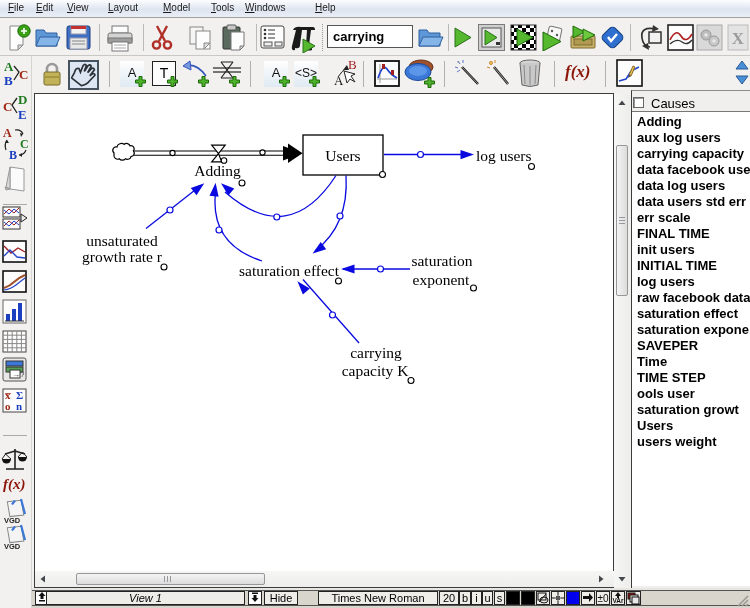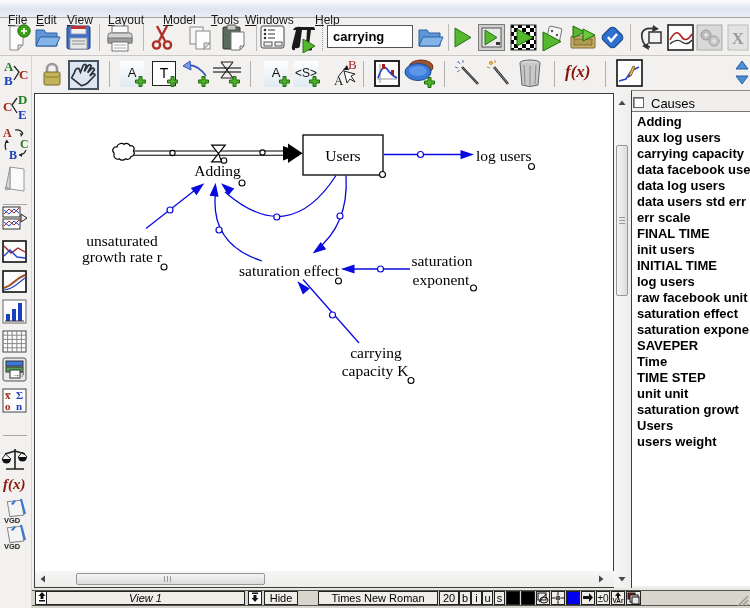--- a/index.html
+++ b/index.html
@@ -1,17 +1,17 @@
 <!DOCTYPE html>
 <html><head><meta charset="utf-8"><style>
 *{margin:0;padding:0;box-sizing:border-box}
 body{width:750px;height:608px;position:relative;overflow:hidden;
  font-family:"Liberation Sans",sans-serif;background:#f2f1ef}
 .abs{position:absolute}
-.menu span{position:absolute;top:13px;font-size:12px;color:#1a1a1a}
+.menu span{position:absolute;top:2px;font-size:10px;color:#1a1a1a}
 .sep1{position:absolute;top:24px;width:1px;height:27px;background:#b9b9b9}
 .sep2{position:absolute;top:61px;width:1px;height:26px;background:#b0b0b0}
 .tile{position:absolute;width:24px;height:26px;top:61px;background:linear-gradient(#fefefe,#dfeaf3);
  font-size:13px;text-align:center;color:#111}
 .cell{position:absolute;top:591px;height:14px;border:1px solid #222;background:#efede8;
  font-size:11px;text-align:center;line-height:12px;color:#000}
 </style></head><body>
 
 <div class="abs" style="left:0;top:0;width:750px;height:18px;background:linear-gradient(#fcfdfe,#dee5f0 55%,#e9edf6);border-bottom:1px solid #a3a29a"></div>
 <div class="abs" style="left:0;top:18px;width:750px;height:38px;background:#f2f1ef;border-bottom:1px solid #c9c8c4"></div>
@@ -460,27 +460,27 @@
     <div style="height:16px;line-height:16px">aux log users</div>
     <div style="height:16px;line-height:16px">carrying capacity</div>
     <div style="height:16px;line-height:16px">data facebook user</div>
     <div style="height:16px;line-height:16px">data log users</div>
     <div style="height:16px;line-height:16px">data users std err</div>
     <div style="height:16px;line-height:16px">err scale</div>
     <div style="height:16px;line-height:16px">FINAL TIME</div>
     <div style="height:16px;line-height:16px">init users</div>
     <div style="height:16px;line-height:16px">INITIAL TIME</div>
     <div style="height:16px;line-height:16px">log users</div>
-    <div style="height:16px;line-height:16px">raw facebook unit</div>
+    <div style="height:16px;line-height:16px">raw facebook data</div>
     <div style="height:16px;line-height:16px">saturation effect</div>
     <div style="height:16px;line-height:16px">saturation expone</div>
     <div style="height:16px;line-height:16px">SAVEPER</div>
     <div style="height:16px;line-height:16px">Time</div>
     <div style="height:16px;line-height:16px">TIME STEP</div>
-    <div style="height:16px;line-height:16px">unit unit</div>
+    <div style="height:16px;line-height:16px">ools user</div>
     <div style="height:16px;line-height:16px">saturation growt</div>
     <div style="height:16px;line-height:16px">Users</div>
     <div style="height:16px;line-height:16px">users weight</div>
   </div>
 <div class="abs" style="left:32px;top:588px;width:718px;height:20px;background:#d8d5cd"></div>
 <div class="abs" style="left:32px;top:588px;width:718px;height:2px;background:#e8e6e1"></div>
 <div class="abs" style="left:32px;top:590px;width:718px;height:1px;background:#555"></div>
 <div class="abs" style="left:32px;top:605px;width:718px;height:1px;background:#555"></div>
 <div class="cell" style="left:35px;width:10px;background:#fff;width:13px"><svg width="8" height="10" viewBox="0 0 8 10">
       <path d="M4,0 L7.5,4 H5.5 V7 H2.5 V4 H0.5 Z" fill="#111"></path>

